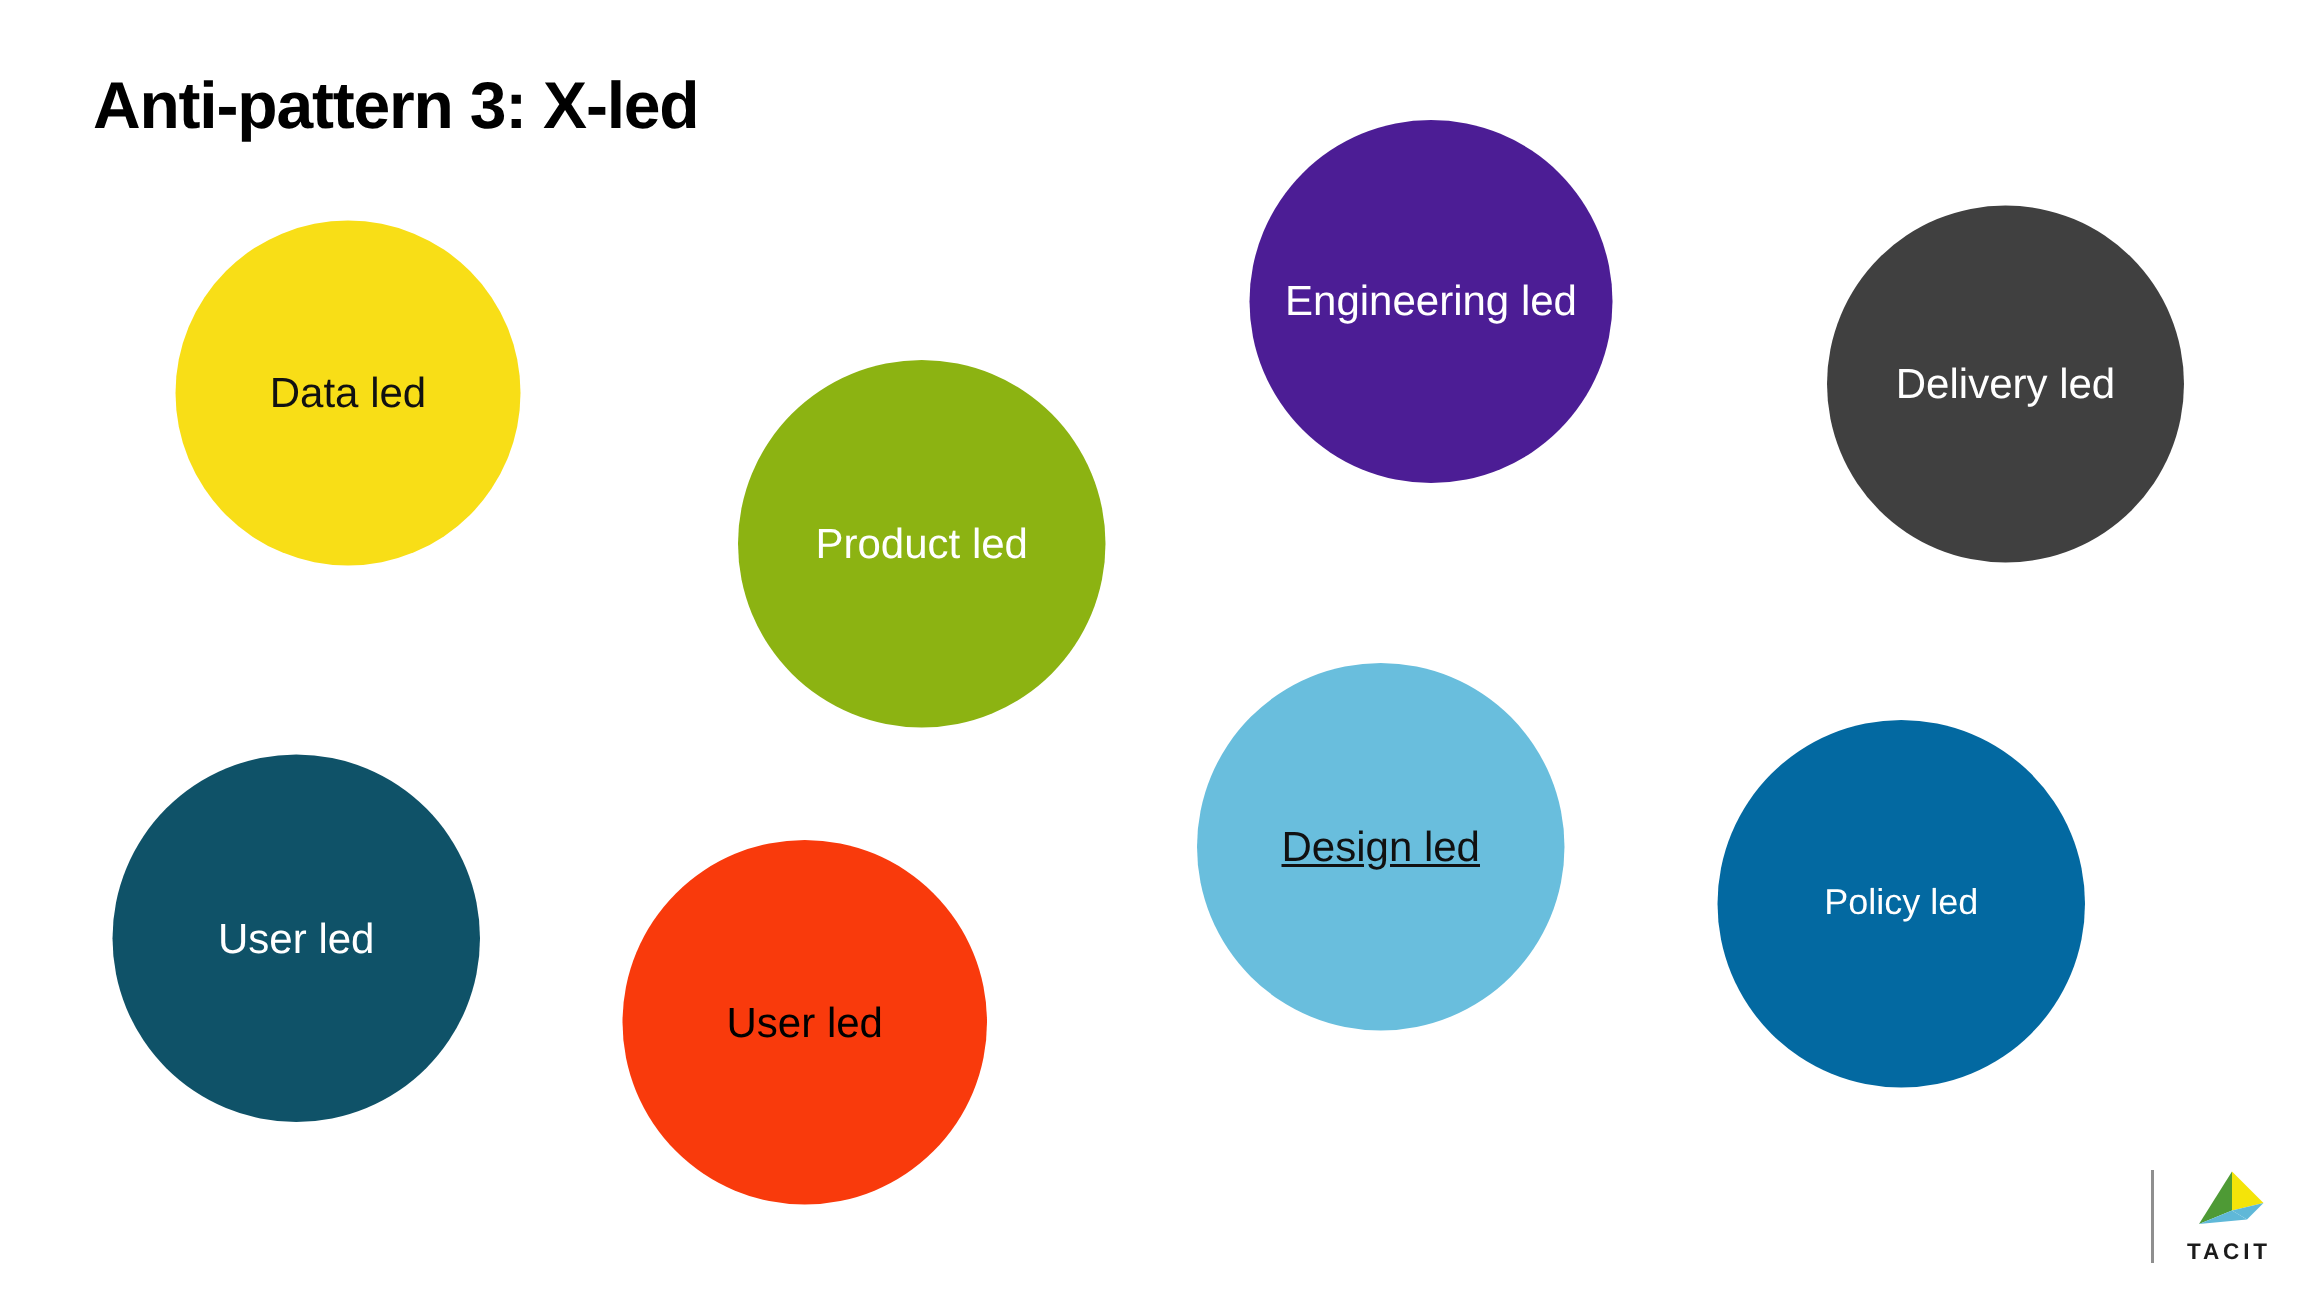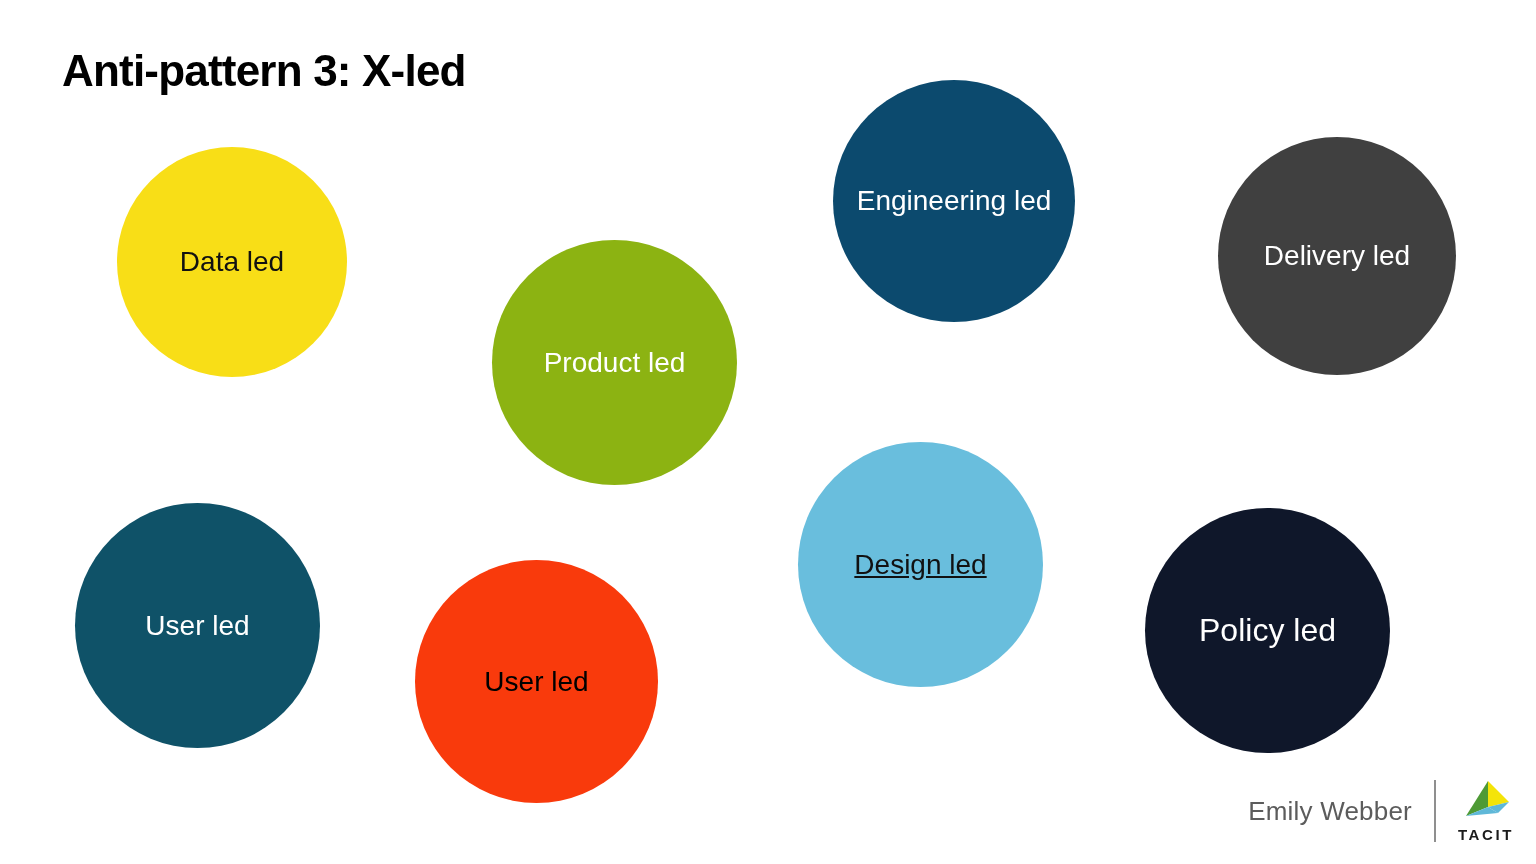--- a/index.html
+++ b/index.html
@@ -105,42 +105,41 @@
 
   <h1 id="slide-title" style="color: rgb(0, 0, 0);">Anti-pattern 3: X-led</h1>
 
   <div id="bubble-layer">
       <div class="bubble" style="left: 117px; top: 147px; width: 230px; height: 230px; background: rgb(248, 222, 23); color: rgb(17, 17, 17); font-size: 28px;">
         <span class="bubble-label">Data led</span>
       </div>
       <div class="bubble" style="left: 492px; top: 240px; width: 245px; height: 245px; background: rgb(140, 179, 18); color: rgb(255, 255, 255); font-size: 28px;">
         <span class="bubble-label">Product led</span>
       </div>
-      <div class="bubble" style="left: 833px; top: 80px; width: 242px; height: 242px; background: #0c4a6e; color: rgb(255, 255, 255); font-size: 28px;">
+      <div class="bubble" style="left: 833px; top: 80px; width: 242px; height: 242px; background: #4c1d95; color: rgb(255, 255, 255); font-size: 28px;">
         <span class="bubble-label">Engineering led</span>
       </div>
       <div class="bubble" style="left: 1218px; top: 137px; width: 238px; height: 238px; background: #404040; color: rgb(255, 255, 255); font-size: 28px; justify-content: center;">
         <span class="bubble-label">Delivery led</span>
       </div>
       <div class="bubble" style="left: 75px; top: 503px; width: 245px; height: 245px; background: rgb(15, 82, 104); color: rgb(255, 255, 255); font-size: 28px;">
         <span class="bubble-label">User led</span>
       </div>
       <div class="bubble" style="left: 415px; top: 560px; width: 243px; height: 243px; background: rgb(249, 58, 12); color: #000000; font-size: 28px;">
         <span class="bubble-label">User led</span>
       </div>
       <div class="bubble" style="left: 798px; top: 442px; width: 245px; height: 245px; background: rgb(105, 190, 221); color: rgb(17, 17, 17); font-size: 28px; text-decoration: underline;">
         <span class="bubble-label">Design led</span>
       </div>
-      <div class="bubble" style="left: 1145px; top: 508px; width: 245px; height: 245px; background: #0f172a; color: rgb(255, 255, 255); font-size: 32px;">
+      <div class="bubble" style="left: 1145px; top: 480px; width: 245px; height: 245px; background: #0369a1; color: rgb(255, 255, 255); font-size: 24px;">
         <span class="bubble-label">Policy led</span>
       </div>
     </div>
 
   <div id="footer">
-    <div id="byline" style="color: rgb(92, 92, 92);">Emily Webber</div>
     <div id="footer-divider"></div>
     <div id="brand">
       <svg id="brand-mark" viewBox="0 0 52 44">
         <polygon points="30,1 8,36 30,27" fill="#4E9A35"></polygon>
         <polygon points="30,1 51,22 30,27" fill="#F4E409"></polygon>
         <polygon points="8,36 30,27 40,33" fill="#5FB8D8"></polygon>
         <polygon points="30,27 51,22 40,33" fill="#5FB8D8"></polygon>
       </svg>
       <div id="brand-wordmark">TACIT</div>
     </div>

